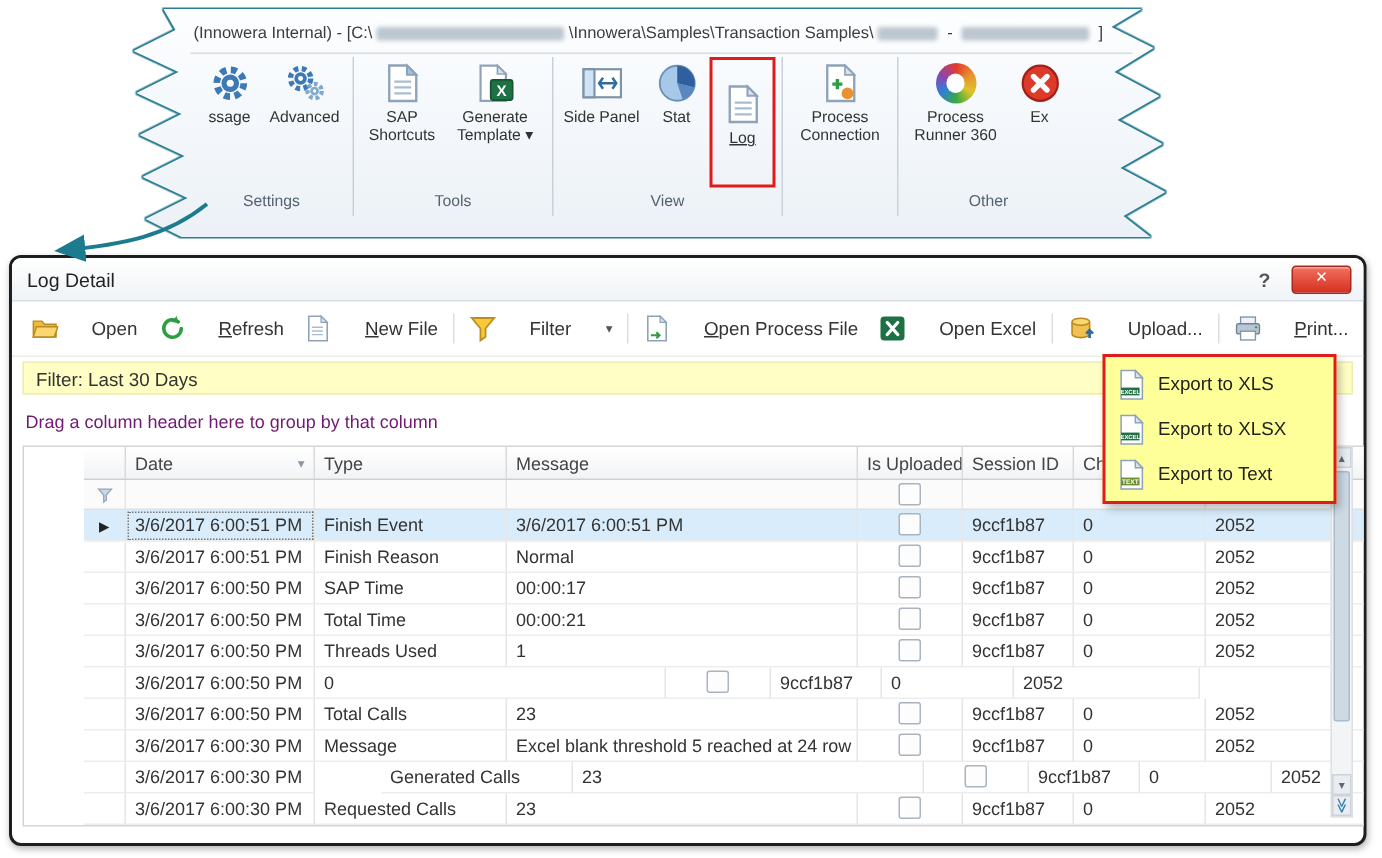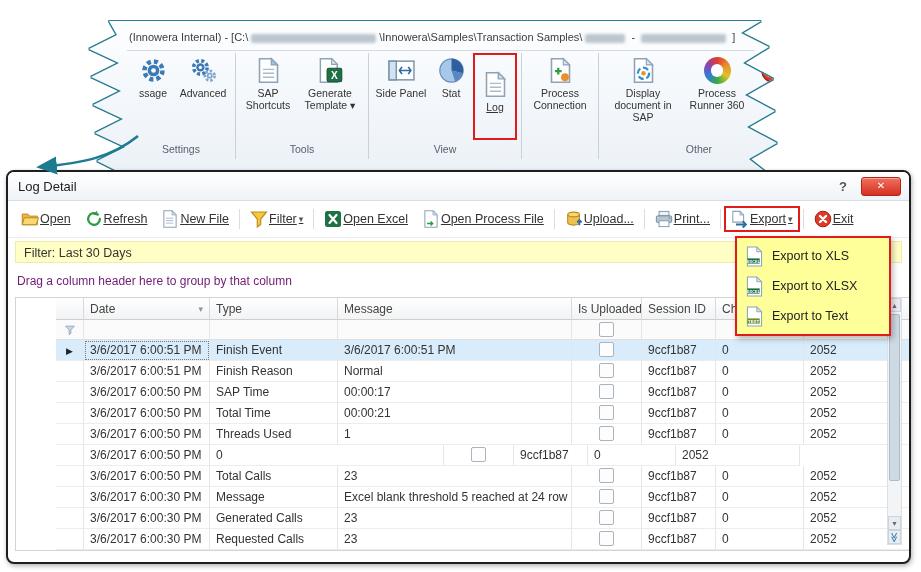--- a/index.html
+++ b/index.html
@@ -1,20 +1,20 @@
 <!DOCTYPE html>
 <html><head>
 <meta charset="utf-8">
 <style>
   html,body{margin:0;padding:0;}
   body{font-family:"Liberation Sans",sans-serif;background:#fff;}
   .stage{position:relative;width:921px;height:572px;background:#fff;overflow:hidden;}
 
   
-  .ribbon{position:absolute;left:85px;top:21px;width:700px;height:152px;
+  .ribbon{position:absolute;left:85px;top:6px;width:700px;height:152px;
     filter:drop-shadow(1px 0 0 #2c7e92) drop-shadow(-1px 0 0 #2c7e92) drop-shadow(0 1px 0 #2c7e92) drop-shadow(0 -1px 0 #2c7e92);}
   .tear{width:100%;height:100%;background:linear-gradient(180deg,#fdfeff 0%,#f3f7fb 55%,#ecf1f7 100%);
     clip-path:polygon(24px 0px,676px 0px,656px 12px,684px 26px,658px 42px,688px 58px,660px 74px,690px 90px,662px 106px,692px 122px,664px 138px,682px 152px,36px 152px,12px 140px,40px 126px,10px 112px,38px 98px,8px 84px,36px 70px,6px 56px,34px 42px,4px 28px,32px 14px);
     box-sizing:border-box;padding:8px 30px 0 42px;}
   .rtitle{font-size:11px;color:#3c3c3c;white-space:nowrap;overflow:hidden;border-bottom:1px solid #d3dce4;padding:2px 0 7px 2px;}
   .redact{display:inline-block;height:9px;background:#bcc6cf;border-radius:2px;filter:blur(1.4px);vertical-align:middle;margin:0 3px;}
   .rbody{display:flex;margin-top:2px;height:106px;}
   .rgroup{display:flex;flex-direction:column;border-right:1px solid #c8d1da;padding:0 4px;}
   .rgroup:last-child{border-right:none;}
   .rbuttons{flex:1;display:flex;align-items:stretch;}
@@ -41,21 +41,21 @@
     border:2px solid #1e1e1e;border-radius:8px;background:#fff;overflow:hidden;box-shadow:1px 2px 5px rgba(0,0,0,.3);}
   .titlebar{height:28px;display:flex;align-items:center;padding:0 8px 0 10px;
     background:linear-gradient(#ffffff,#eff3f7);border-bottom:1px solid #d8dee5;}
   .wtitle{font-size:13px;color:#222;flex:1;}
   .whelp{color:#555;font-weight:bold;font-size:13px;margin-right:14px;cursor:default;}
   .wclose{width:38px;height:17px;border-radius:3px;background:linear-gradient(#f2705f,#d5301f);
     border:1px solid #a8261a;color:#fff;font-size:10px;line-height:15px;text-align:center;
     box-shadow:inset 0 1px 0 rgba(255,255,255,.4);cursor:default;}
 
   .wtoolbar{height:36px;display:flex;align-items:center;padding:0 6px;border-bottom:1px solid #ececec;}
-  .titem{display:flex;align-items:center;gap:1px;padding:4px 7px;font-size:12.5px;color:#333;cursor:default;white-space:nowrap;text-decoration:underline;}
+  .titem{display:flex;align-items:center;gap:22px;padding:4px 7px;font-size:12.5px;color:#333;cursor:default;white-space:nowrap;}
   .titem .icon{width:18px;height:18px;}
   .titem.hl{border:2px solid #e01b1b;padding:2px 5px;}
   .titem .dd{font-size:9px;color:#555;margin-left:1px;}
   .tsep{width:1px;height:20px;background:#ddd;margin:0 3px;flex:none;}
 
   .filterbar{margin:3px 7px 0;height:22px;line-height:22px;background:#ffffc5;border:1px solid #ececb0;
     box-sizing:border-box;padding-left:8px;font-size:12.5px;color:#333;}
 
   .gridwrap{margin:8px 7px 0;position:relative;}
   .grouppanel{height:20px;padding:3px 2px 3px 2px;color:#701a75;font-size:12px;}
@@ -206,31 +206,20 @@
                     <circle cx="14" cy="18" r="3.5" fill="#e8912d"></circle>
                   </svg>
                 </span>
                 <span class="rlab">Process Connection</span>
               </div>
             </div>
             <div class="rglabel"></div>
           </div>
           <div class="rgroup">
             <div class="rbuttons">
-              <div class="rbtn w">
-                <span class="icon">
-                  <svg viewBox="0 0 20 24">
-                    <path d="M2 1.5 h10.5 l5.5 5.5 v15.5 H2z" fill="#fff" stroke="#8fa3b8" stroke-width="1.4"></path>
-                    <path d="M12.5 1.5 l5.5 5.5 h-5.5z" fill="#d9e4f0" stroke="#8fa3b8"></path>
-                    <circle cx="10" cy="14.5" r="5" fill="none" stroke="#2e8fd0" stroke-width="2" stroke-dasharray="5 2.5"></circle>
-                    <circle cx="10" cy="14.5" r="2" fill="#e8912d"></circle>
-                  </svg>
-                </span>
-                <span class="rlab">Display document in SAP</span>
-              </div>
               <div class="rbtn m">
                 <span class="icon">
                   <span class="ring360"></span>
                 </span>
                 <span class="rlab">Process Runner 360</span>
               </div>
               <div class="rbtn cut">
                 <span class="icon">
                   <svg viewBox="0 0 18 18">
                     <circle cx="9" cy="9" r="7.8" fill="#dd3a2a" stroke="#a32019"></circle>
@@ -301,36 +290,36 @@
             <svg viewBox="0 0 18 18">
               <path d="M1.5 2 h15 l-5.8 7 v5.5 l-3.4 2.5 v-8z" fill="#f7c73c" stroke="#bb8f1d" stroke-width="1.2"></path>
             </svg>
           </span>
           <span class="tlab">Filter</span>
           <span class="dd">▾</span>
         </div>
         <div class="tsep"></div>
         <div class="titem">
           <span class="icon">
-            <svg viewBox="0 0 18 18">
-              <rect x="1" y="1" width="16" height="16" rx="2.5" fill="#1e7145"></rect>
-              <path d="M5.5 5 l7 8 M12.5 5 l-7 8" stroke="#fff" stroke-width="2.2" stroke-linecap="round"></path>
-            </svg>
-          </span>
-          <span class="tlab">Open Excel</span>
-        </div>
-        <div class="titem">
-          <span class="icon">
             <svg viewBox="0 0 18 22">
               <path d="M1.5 1 h10 l5 5 v15 h-15z" fill="#fff" stroke="#8fa3b8" stroke-width="1.3"></path>
               <path d="M11.5 1 l5 5 h-5z" fill="#d9e4f0" stroke="#8fa3b8"></path>
               <path d="M4 16.5 h7 m-2.5 -2.5 l2.5 2.5 -2.5 2.5" fill="none" stroke="#2e9e44" stroke-width="1.8"></path>
             </svg>
           </span>
           <span class="tlab"><u>O</u>pen Process File</span>
+        </div>
+        <div class="titem">
+          <span class="icon">
+            <svg viewBox="0 0 18 18">
+              <rect x="1" y="1" width="16" height="16" rx="2.5" fill="#1e7145"></rect>
+              <path d="M5.5 5 l7 8 M12.5 5 l-7 8" stroke="#fff" stroke-width="2.2" stroke-linecap="round"></path>
+            </svg>
+          </span>
+          <span class="tlab">Open Excel</span>
         </div>
         <div class="tsep"></div>
         <div class="titem">
           <span class="icon">
             <svg viewBox="0 0 20 20">
               <path d="M3 5 v9 c0 1.6 2.9 2.8 6.5 2.8 s6.5 -1.2 6.5 -2.8 V5" fill="#f0c050" stroke="#b98a1f" stroke-width="1.2"></path>
               <ellipse cx="9.5" cy="5" rx="6.5" ry="2.6" fill="#fbd771" stroke="#b98a1f" stroke-width="1.2"></ellipse>
               <path d="M16 17 v-5.5 M13.5 13.8 l2.5 -2.6 2.5 2.6" fill="none" stroke="#2e6da4" stroke-width="2"></path>
             </svg>
           </span>
@@ -474,21 +463,21 @@
             <div class="gcell c-type" style="width: 128px;">Message</div>
             <div class="gcell c-message" style="width: 234px;">Excel blank threshold 5 reached at 24 row</div>
             <div class="gcell ccenter c-is-uploaded" style="width: 70px;"><span class="cb"></span></div>
             <div class="gcell c-session-id" style="width: 74px;">9ccf1b87</div>
             <div class="gcell c-chain-session" style="width: 88px;">0</div>
             <div class="gcell c-col7" style="width: 124px;">2052</div>
           </div>
           <div class="grow gdata">
             <div class="gcell gind" style="width: 28px;"></div>
             <div class="gcell c-date" style="width: 126px;">3/6/2017 6:00:30 PM</div>
-            <div class="gcell c-type" style="width: 128px;">Generated Calls</div>
+            <div class="gcell c-type" style="width: 128px; margin-left: 44px;">Generated Calls</div>
             <div class="gcell c-message" style="width: 234px;">23</div>
             <div class="gcell ccenter c-is-uploaded" style="width: 70px;"><span class="cb"></span></div>
             <div class="gcell c-session-id" style="width: 74px;">9ccf1b87</div>
             <div class="gcell c-chain-session" style="width: 88px;">0</div>
             <div class="gcell c-col7" style="width: 124px;">2052</div>
           </div>
           <div class="grow gdata">
             <div class="gcell gind" style="width: 28px;"></div>
             <div class="gcell c-date" style="width: 126px;">3/6/2017 6:00:30 PM</div>
             <div class="gcell c-type" style="width: 128px;">Requested Calls</div>

